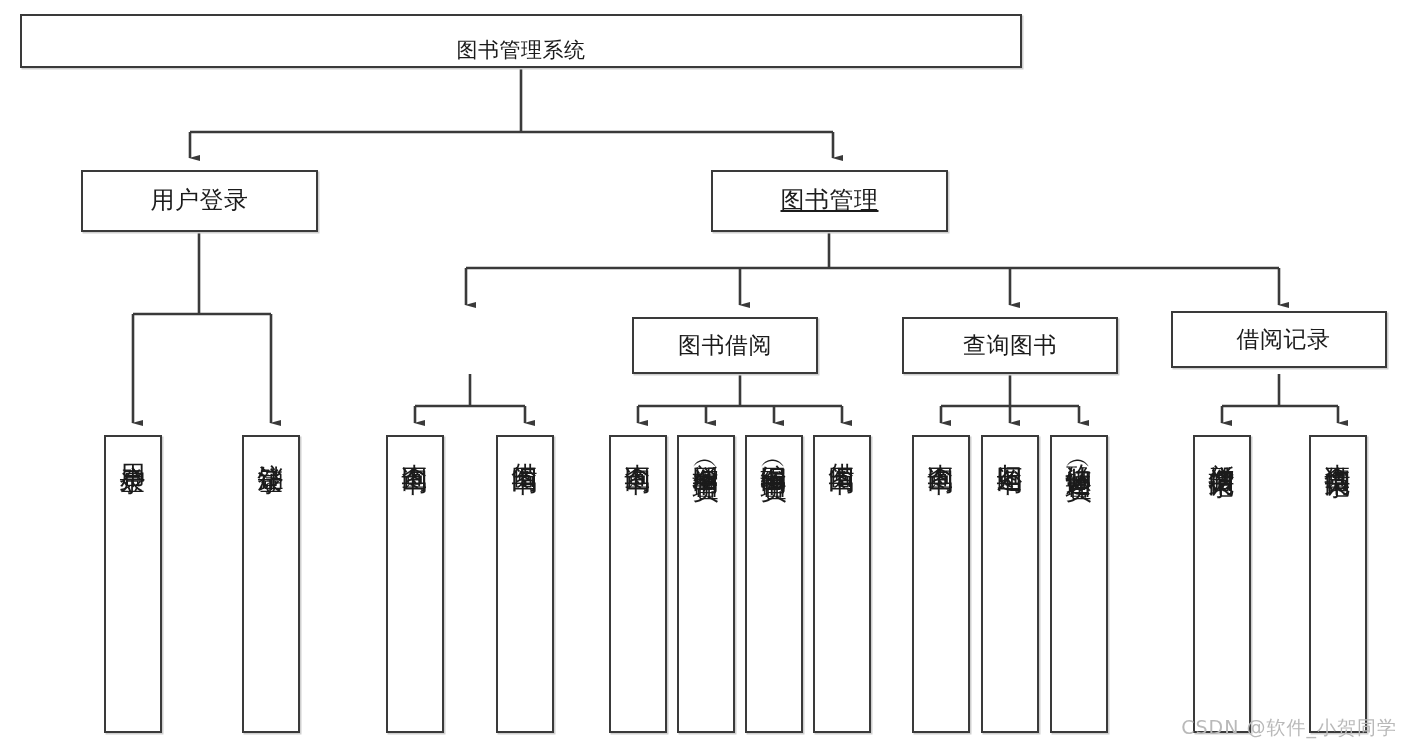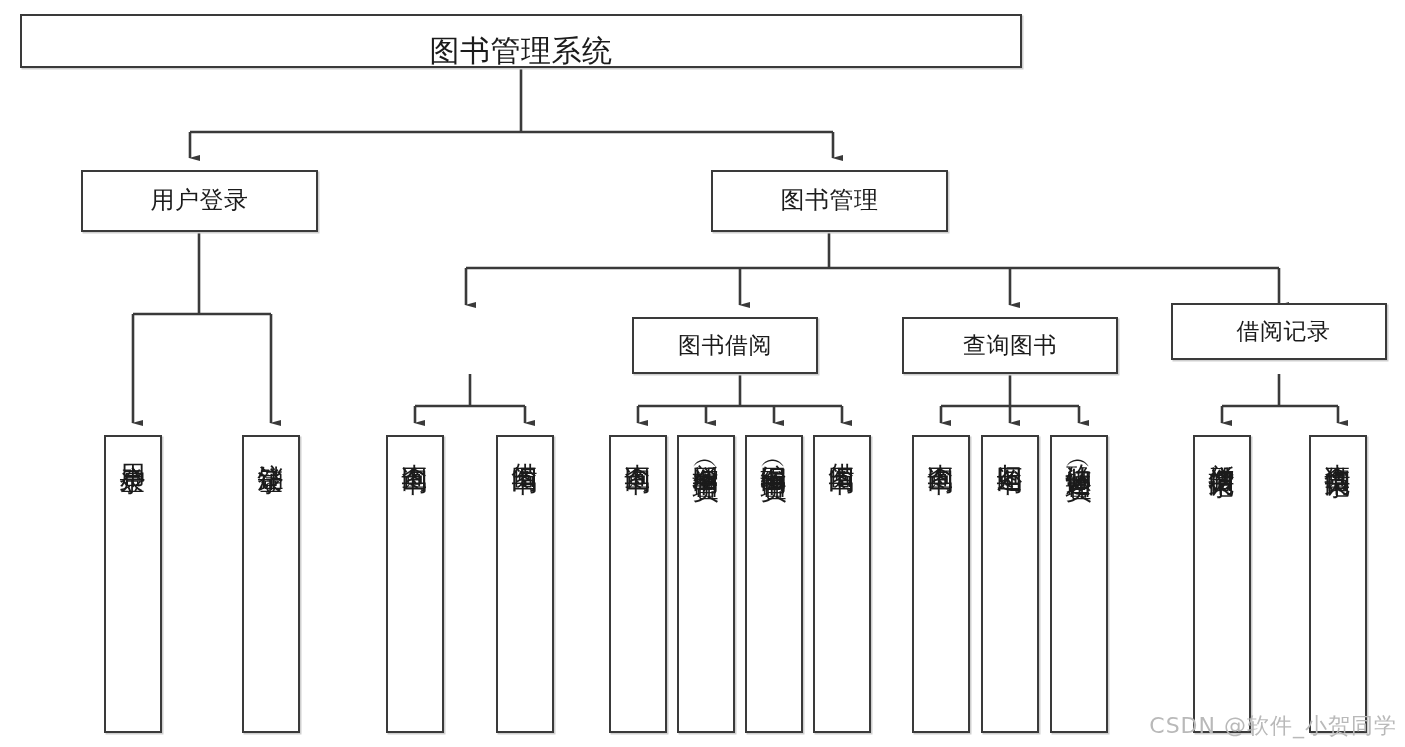--- a/index.html
+++ b/index.html
@@ -34,21 +34,21 @@
     justify-content: center;
     color: #1b1b1b;
     z-index: 2;
   }
   .node-label {
     display: block;
     line-height: 1.22;
     letter-spacing: 0.5px;
     white-space: nowrap;
   }
-  .node.root .node-label { font-size: 30px; margin-top: 20px; }
+  .node.root .node-label { font-size: 21px; margin-top: 20px; }
   .node.level2 .node-label { font-size: 24px; }
   .node.level3 .node-label { font-size: 23px; }
 
   
   .node.leaf {
     align-items: flex-start;
     justify-content: center;
     padding-top: 6px;
   }
   .node.leaf .node-label {
@@ -56,21 +56,21 @@
     text-orientation: upright;
     font-size: 26px;
     line-height: 1.0;
     letter-spacing: 2px;
     white-space: nowrap;
   }
   #watermark {
     position: absolute;
     right: 8px;
     bottom: 6px;
-    font-size: 22px;
+    font-size: 19px;
     color: #b9b9b9;
     letter-spacing: 1px;
     z-index: 5;
     white-space: nowrap;
   }
 </style>
 </head>
 <body>
 
 <div id="diagram-root">
@@ -125,31 +125,31 @@
     </g>
   </svg>
 
   <div class="node root" style="left:20px; top:14px; width:1002px; height:54px;">
     <span class="node-label">图书管理系统</span>
   </div>
 
   <div class="node level2" style="left:81px; top:170px; width:237px; height:62px;">
     <span class="node-label">用户登录</span>
   </div>
-  <div class="node level2" style="left:711px; top:170px; width:237px; height:62px;">
+  <div class="node level2" style="left:711px; top:170px; width:237px; height:62px;text-decoration:underline;">
     <span class="node-label">图书管理</span>
   </div>
 
   <div class="node level3" style="left:632px; top:317px; width:186px; height:57px;">
     <span class="node-label">图书借阅</span>
   </div>
   <div class="node level3" style="left:902px; top:317px; width:216px; height:57px;">
     <span class="node-label">查询图书</span>
   </div>
-  <div class="node level3" style="left:1171px; top:303px; width:216px; height:57px;padding-left:9px;">
+  <div class="node level3" style="left:1171px; top:311px; width:216px; height:57px;padding-left:9px;">
     <span class="node-label">借阅记录</span>
   </div>
 
   <div class="node leaf" style="left:104px; top:435px; width:58px; height:298px;">
     <span class="node-label">用户登录</span>
   </div>
   <div class="node leaf" style="left:242px; top:435px; width:58px; height:298px;">
     <span class="node-label">注销登录</span>
   </div>
 

